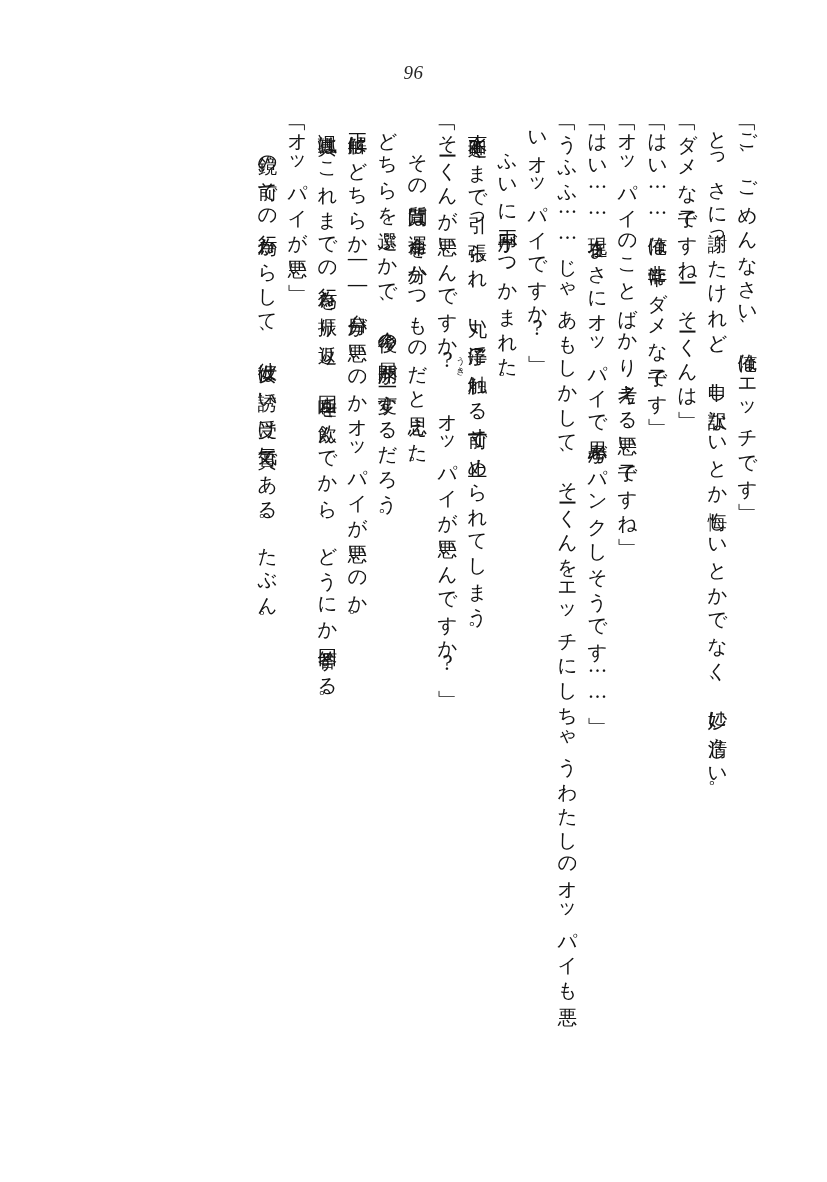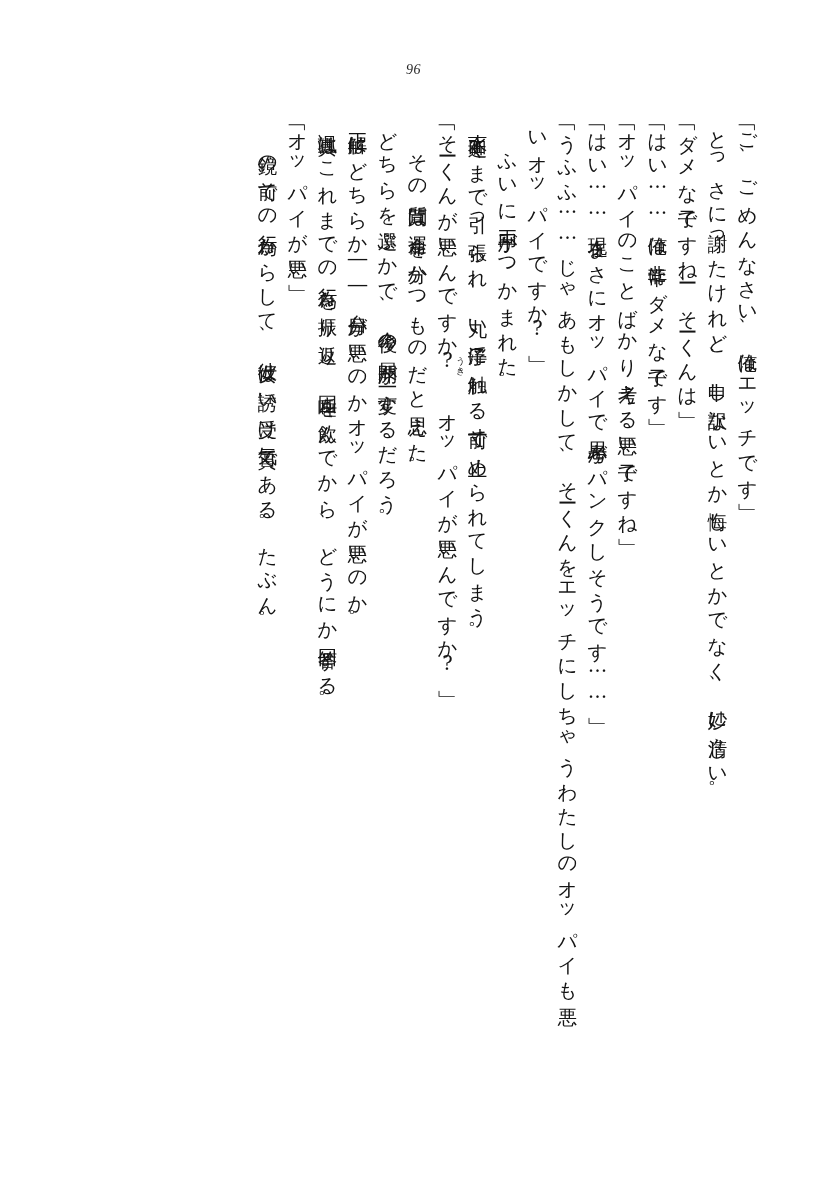--- a/index.html
+++ b/index.html
@@ -20,21 +20,21 @@
     width: 827px;
     height: 1182px;
     box-sizing: border-box;
   }
   .page-number {
     position: absolute;
     top: 62px;
     left: 0;
     right: 0;
     text-align: center;
-    font-size: 14px;
+    font-size: 19px;
     font-style: italic;
     font-family: "Liberation Serif", "DejaVu Serif", serif;
     color: #262626;
     letter-spacing: 0.5px;
   }
   .body-area {
     position: absolute;
     top: 118px;
     left: 78px;
     right: 70px;

